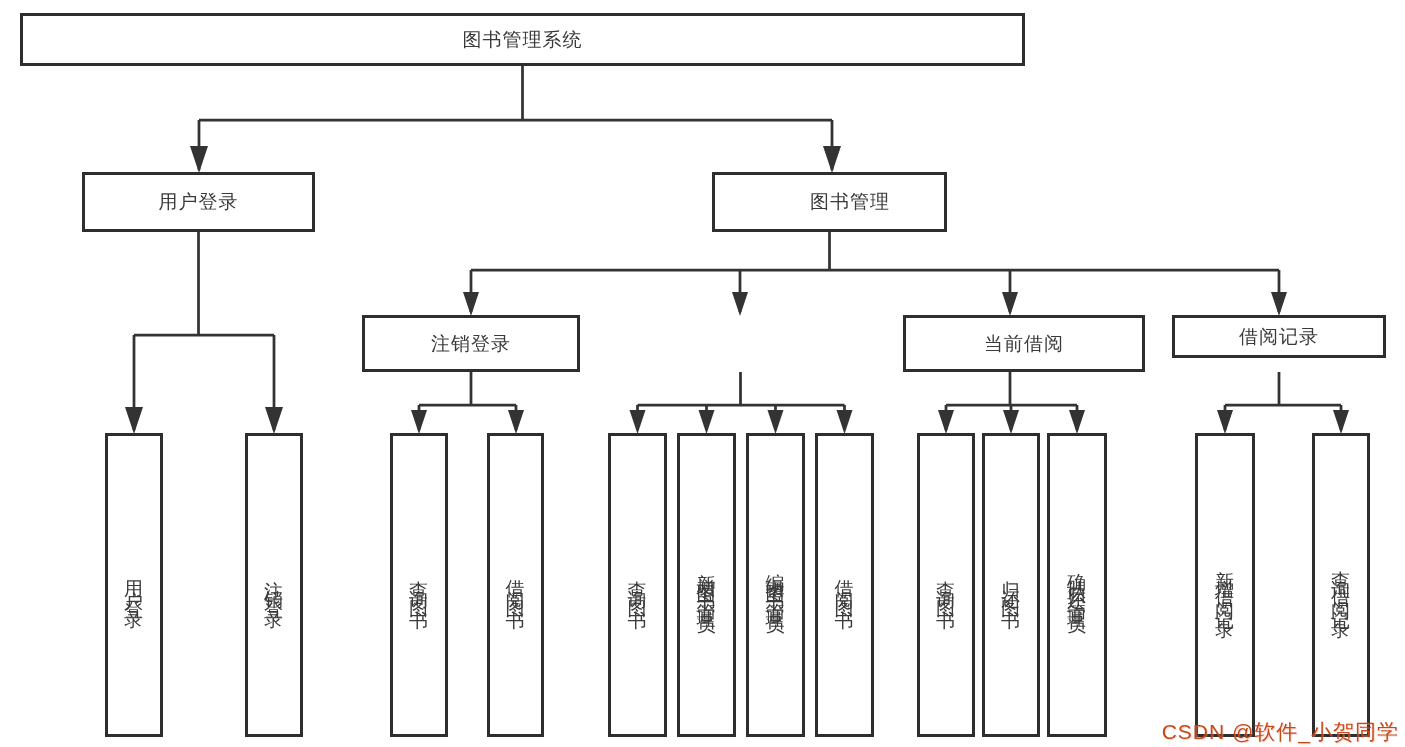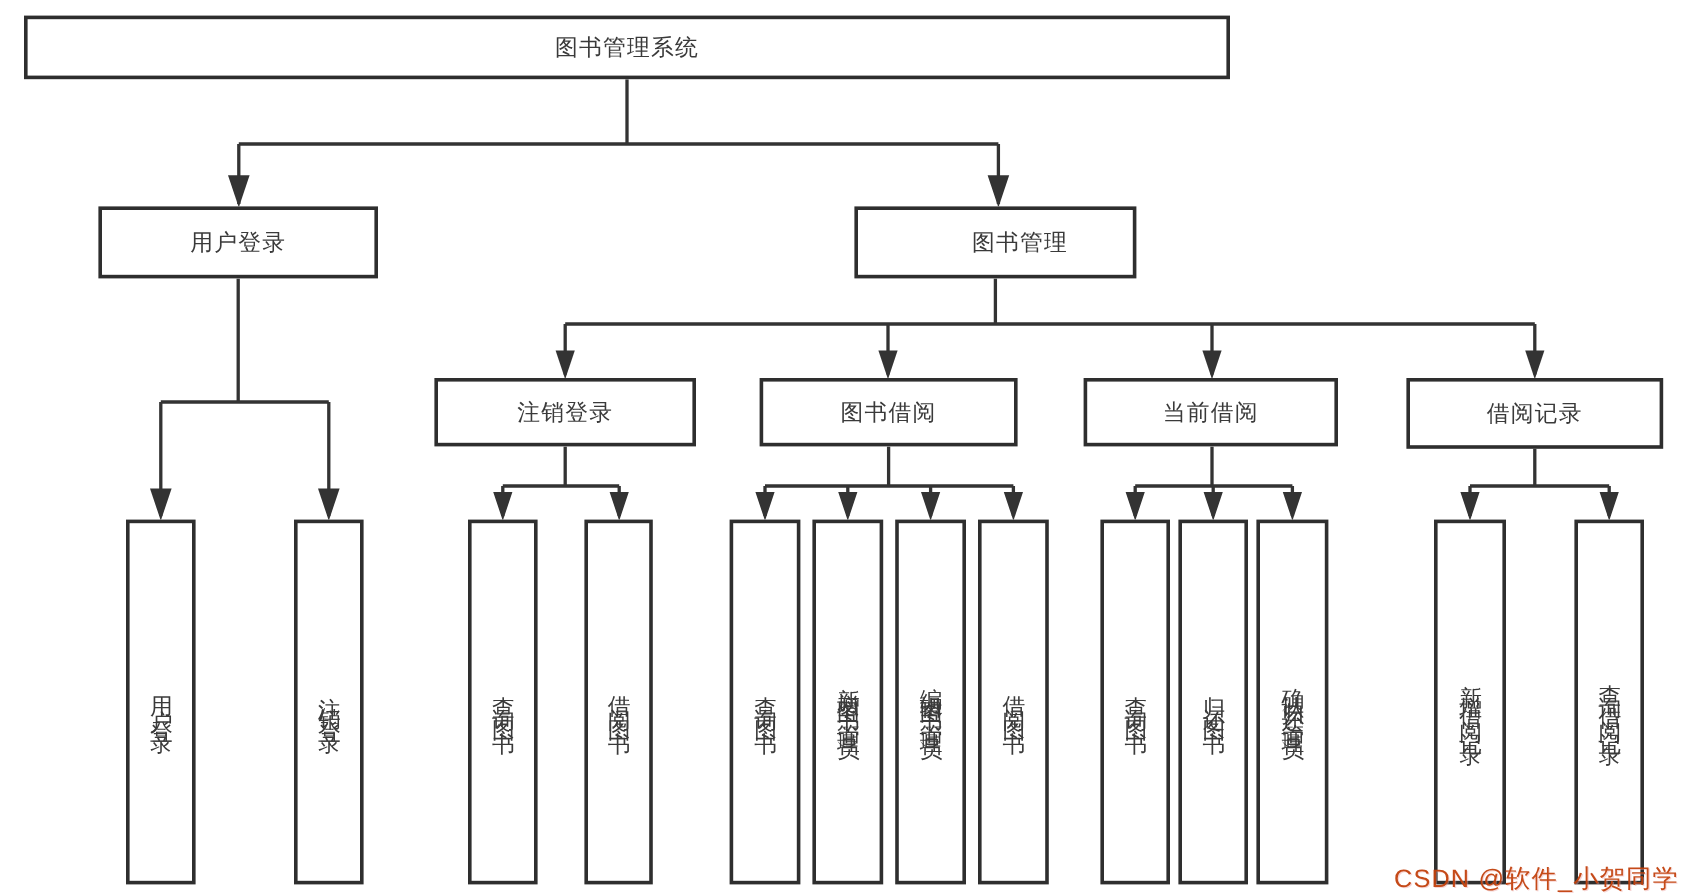--- a/index.html
+++ b/index.html
@@ -77,27 +77,24 @@
   <div class="node" style="left:82px;top:172px;width:233px;height:60px;">
     <span>用户登录</span>
   </div>
   <div class="node" style="left:712px;top:172px;width:235px;height:60px;padding-left:41px;">
     <span>图书管理</span>
   </div>
 
   <div class="node" style="left:362px;top:315px;width:218px;height:57px;">
     <span>注销登录</span>
   </div>
-  <div class="node" style="left:633px;top:315px;width:215px;height:57px;">
-    <span>图书借阅</span>
-  </div>
-  <div class="node" style="left:903px;top:315px;width:212px;height:57px;">
+  <div class="node" style="left:903px;top:315px;width:242px;height:57px;">
     <span>当前借阅</span>
   </div>
-  <div class="node" style="left:1172px;top:315px;width:214px;height:59px;">
+  <div class="node" style="left:1172px;top:315px;width:214px;height:43px;">
     <span>借阅记录</span>
   </div>
 
   <div class="leaf" style="left:105px;top:433px;width:58px;height:304px;">
     <span class="vtext">用户登录</span>
   </div>
   <div class="leaf" style="left:245px;top:433px;width:58px;height:304px;">
     <span class="vtext">注销登录</span>
   </div>
 

